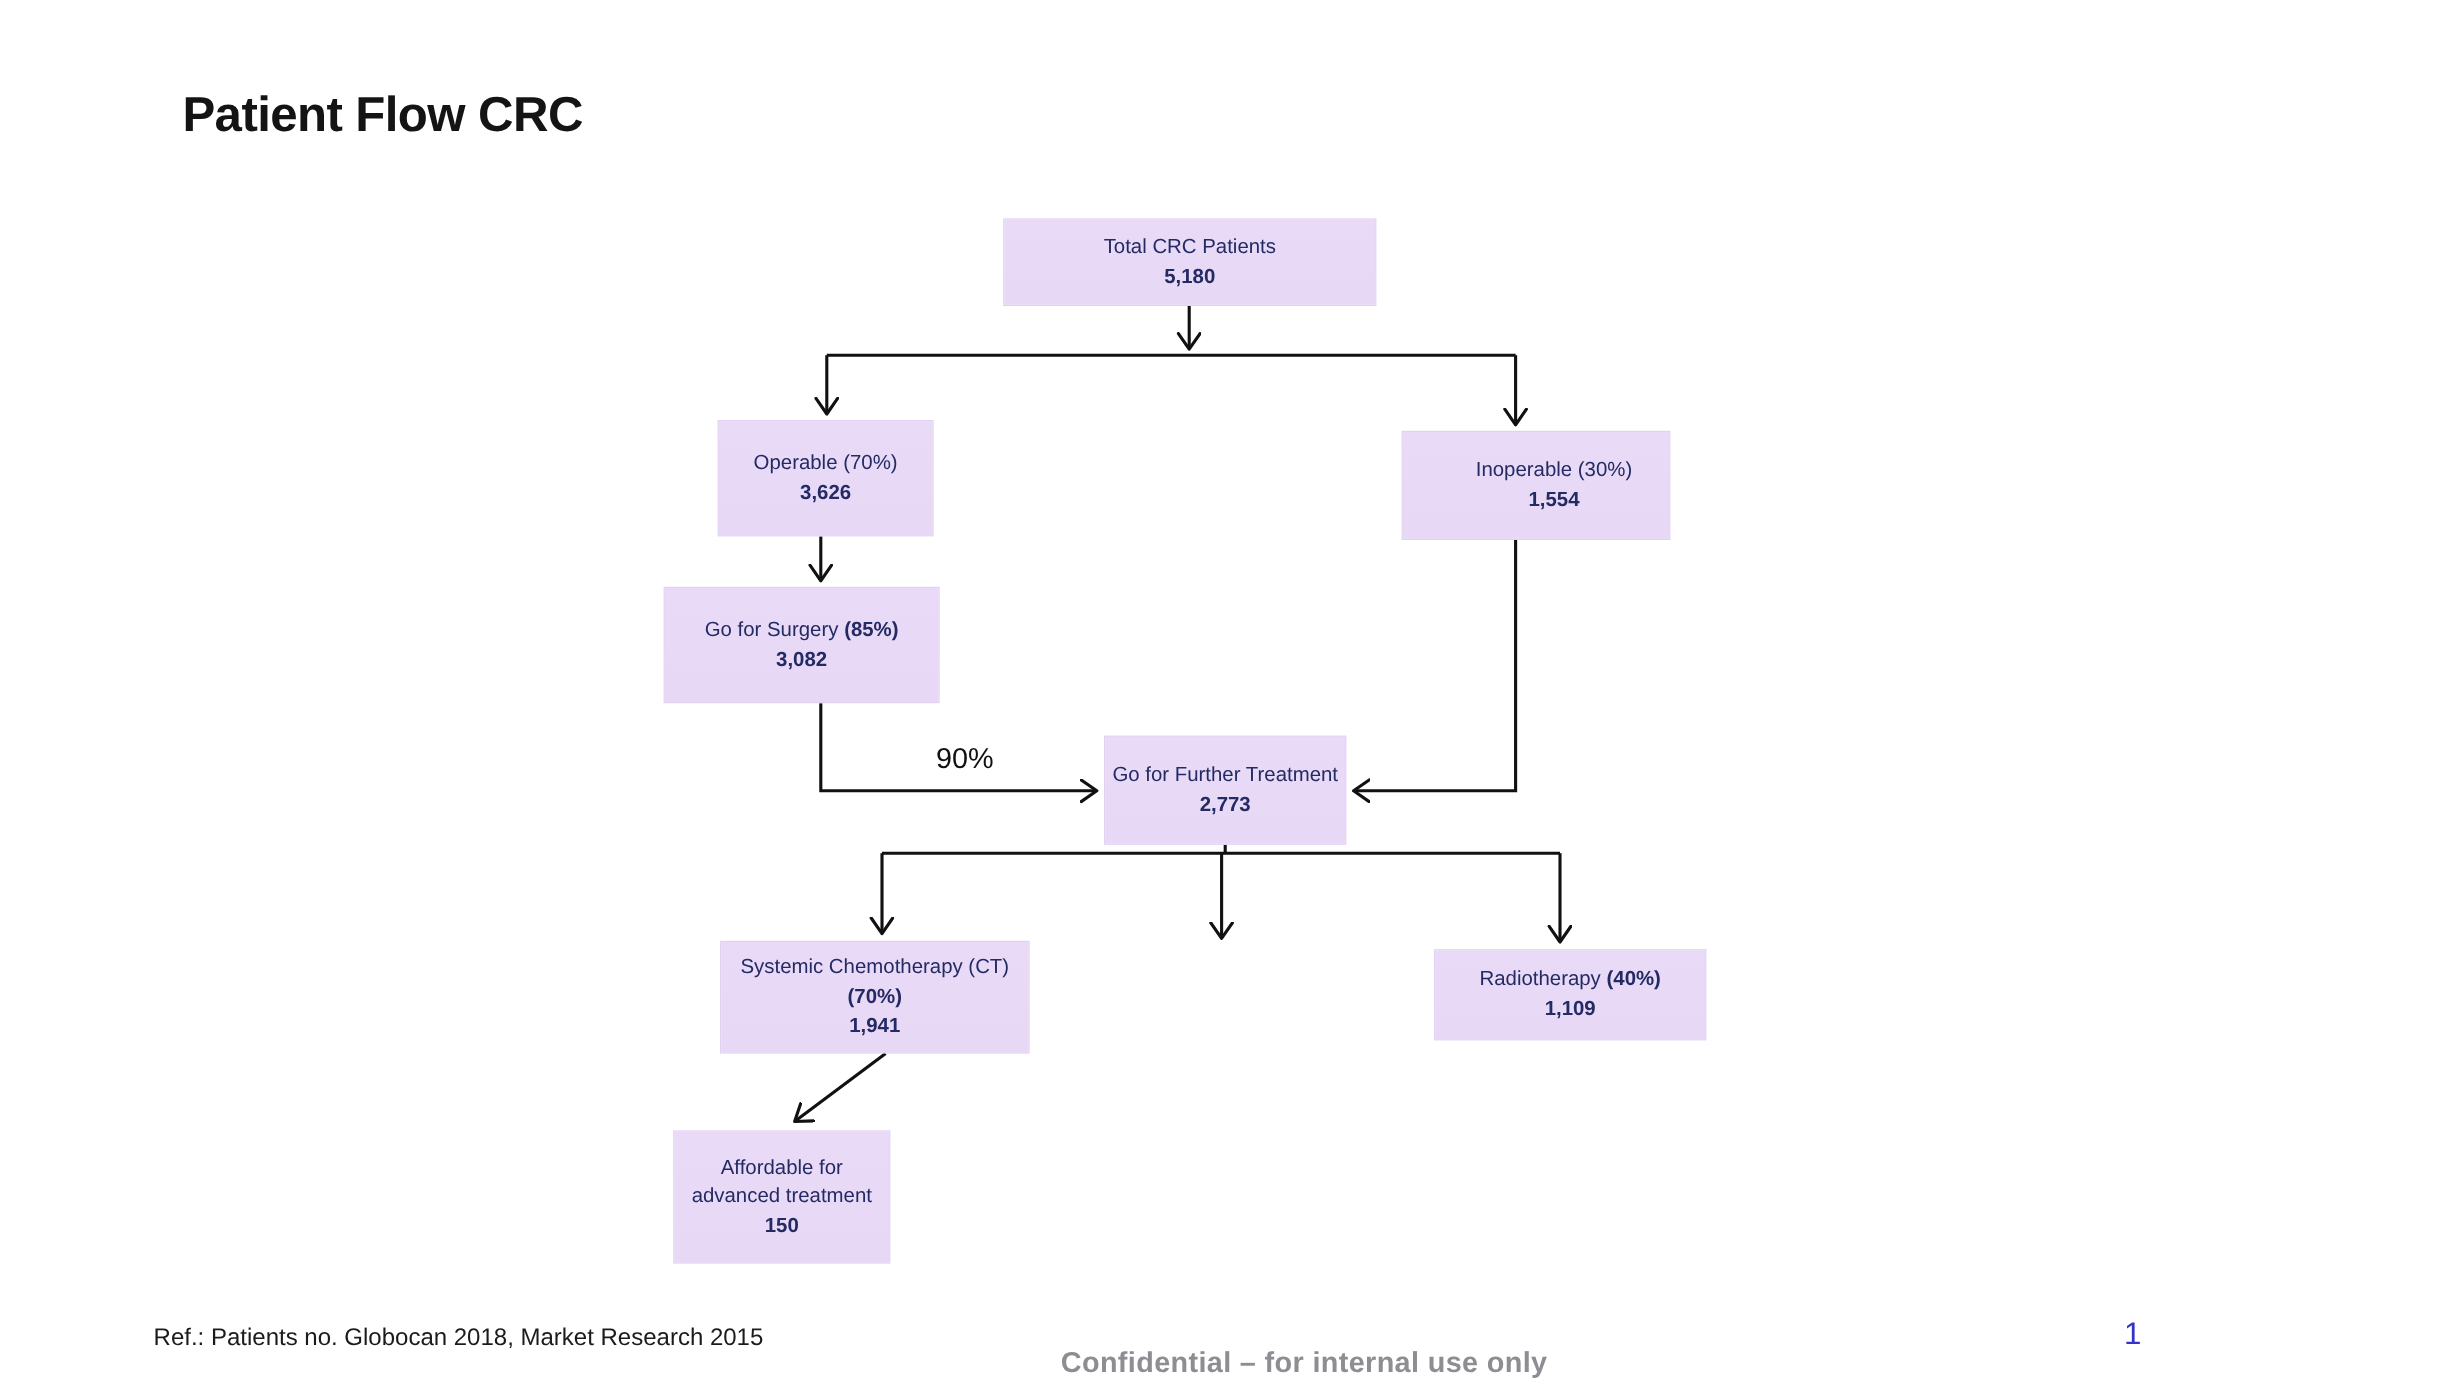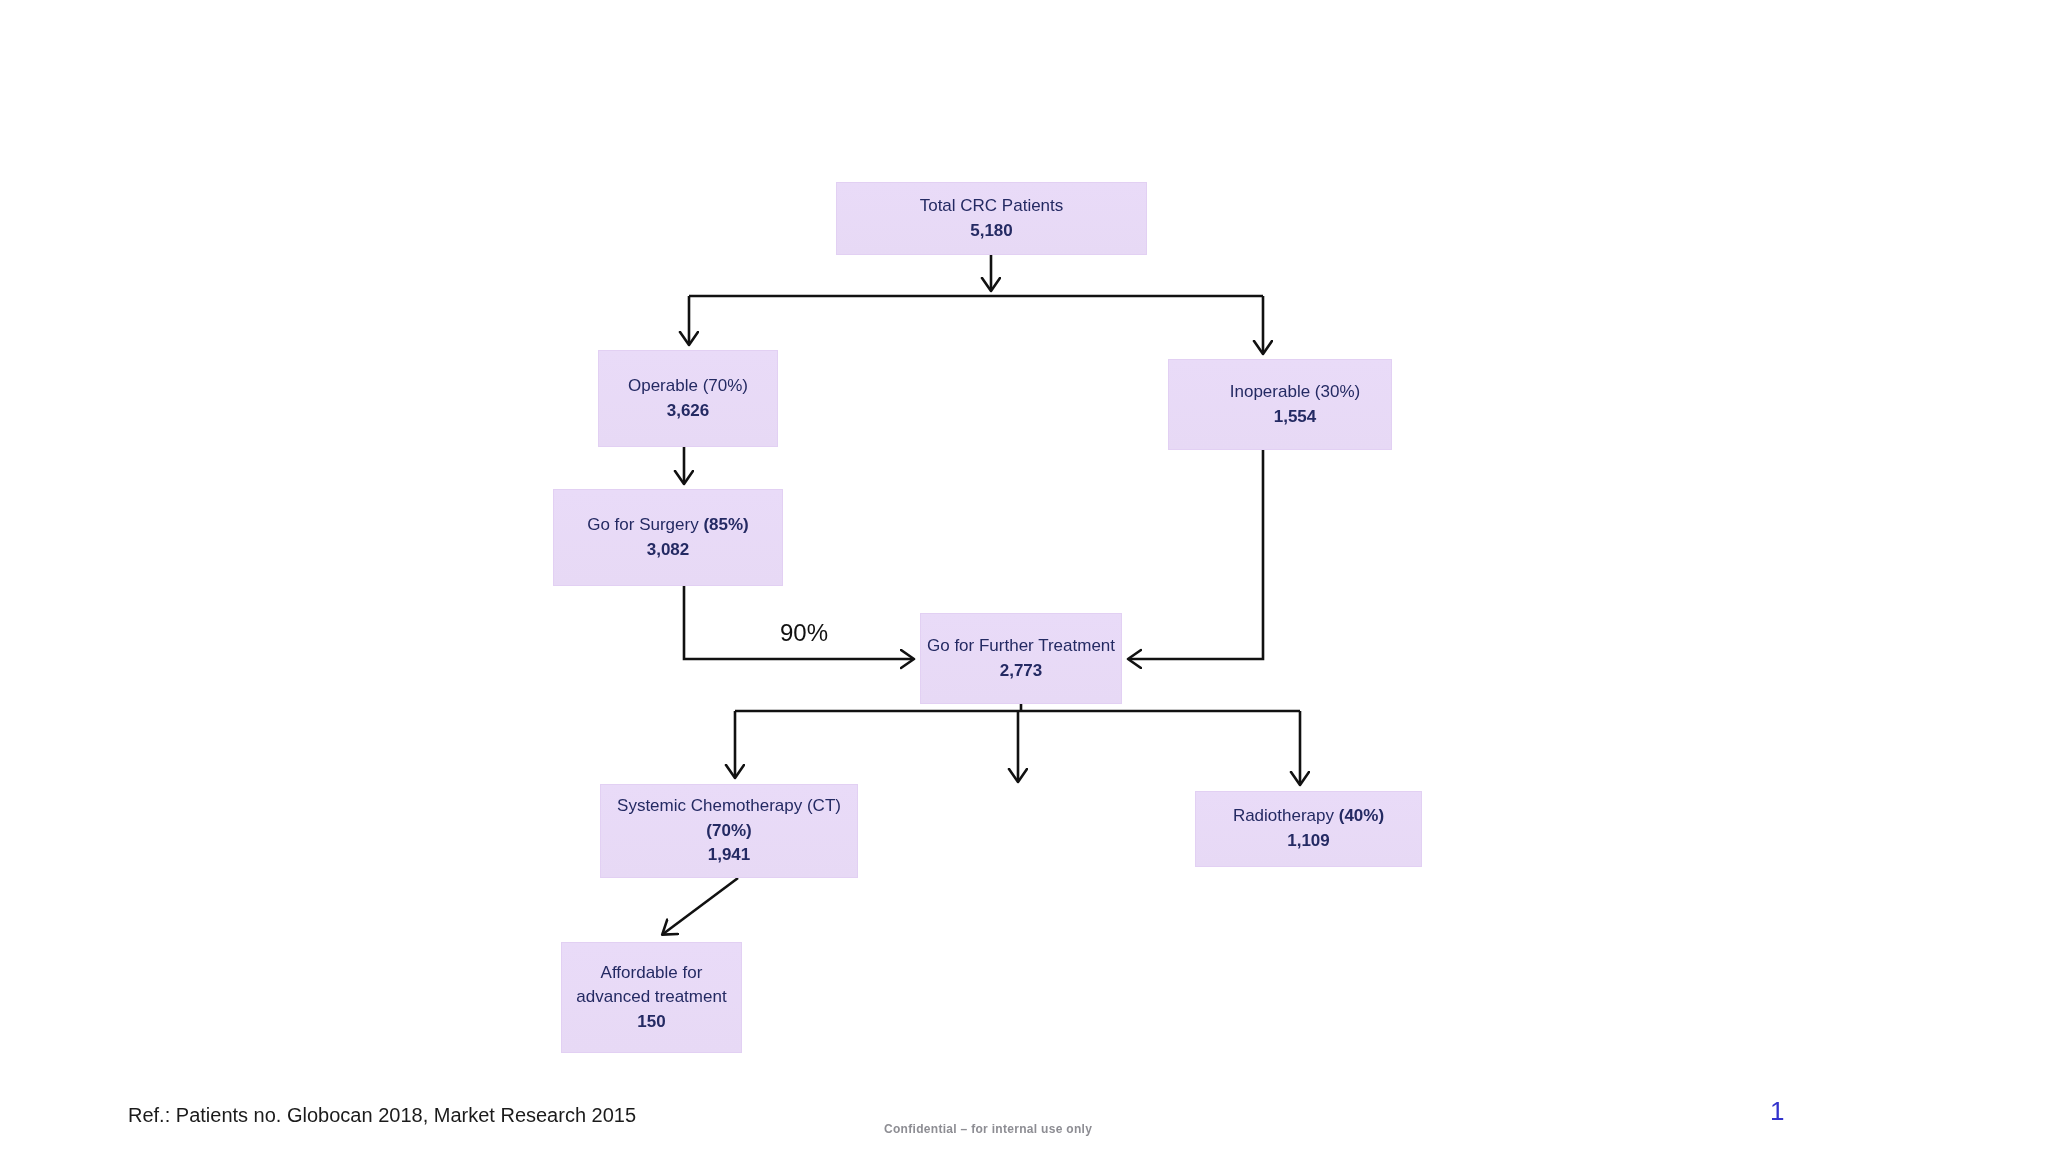--- a/index.html
+++ b/index.html
@@ -34,33 +34,34 @@
     position:absolute;z-index:2;
     font-size:24px;color:#111111;
     width:80px;text-align:center;
   }
   .footer-ref{
     position:absolute;left:128px;top:1104px;
     font-size:20px;color:#1b1b1b;z-index:2;
   }
   .footer-confidential{
     position:absolute;left:884px;top:1122px;
-    font-size:12px;font-weight:bold;color:#8d8d93;
+    font-size:24px;font-weight:bold;color:#8d8d93;
     letter-spacing:0.3px;z-index:2;
   }
   .page-number{
     position:absolute;left:1770px;top:1096px;
     font-size:26px;color:#3333cc;z-index:2;
   }
 </style>
 </head>
 <body>
 
 <div class="canvas">
 
+  <div class="page-title">Patient Flow CRC</div>
 
   <svg class="connectors" width="2048" height="1152" viewBox="0 0 2048 1152">
     <defs>
       <marker id="arrow" markerUnits="userSpaceOnUse" markerWidth="34" markerHeight="30" refX="13" refY="10" orient="auto">
         <path d="M1,1 L14,10 L1,19" fill="none" stroke="#111111" stroke-width="2.6" stroke-linecap="round" stroke-linejoin="round"></path>
       </marker>
     </defs>
     <g stroke="#111111" stroke-width="2.6" fill="none">
       <path d="M991,255 L991,290" marker-end="url(#arrow)"></path>
       <path d="M689,296 L1263,296"></path>

